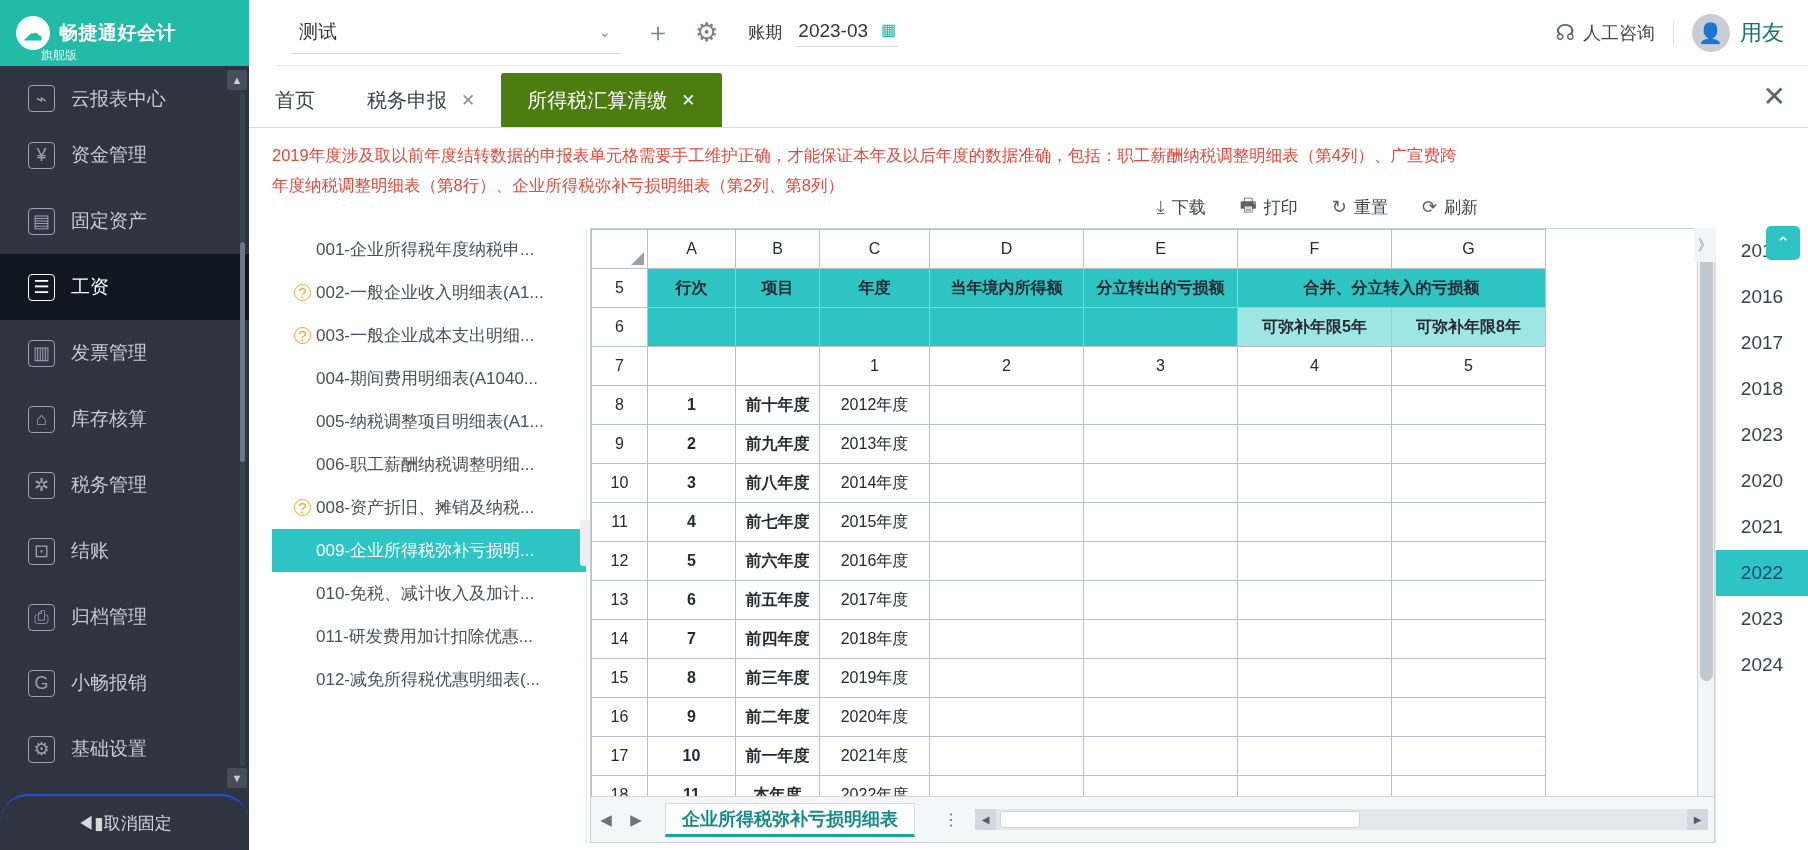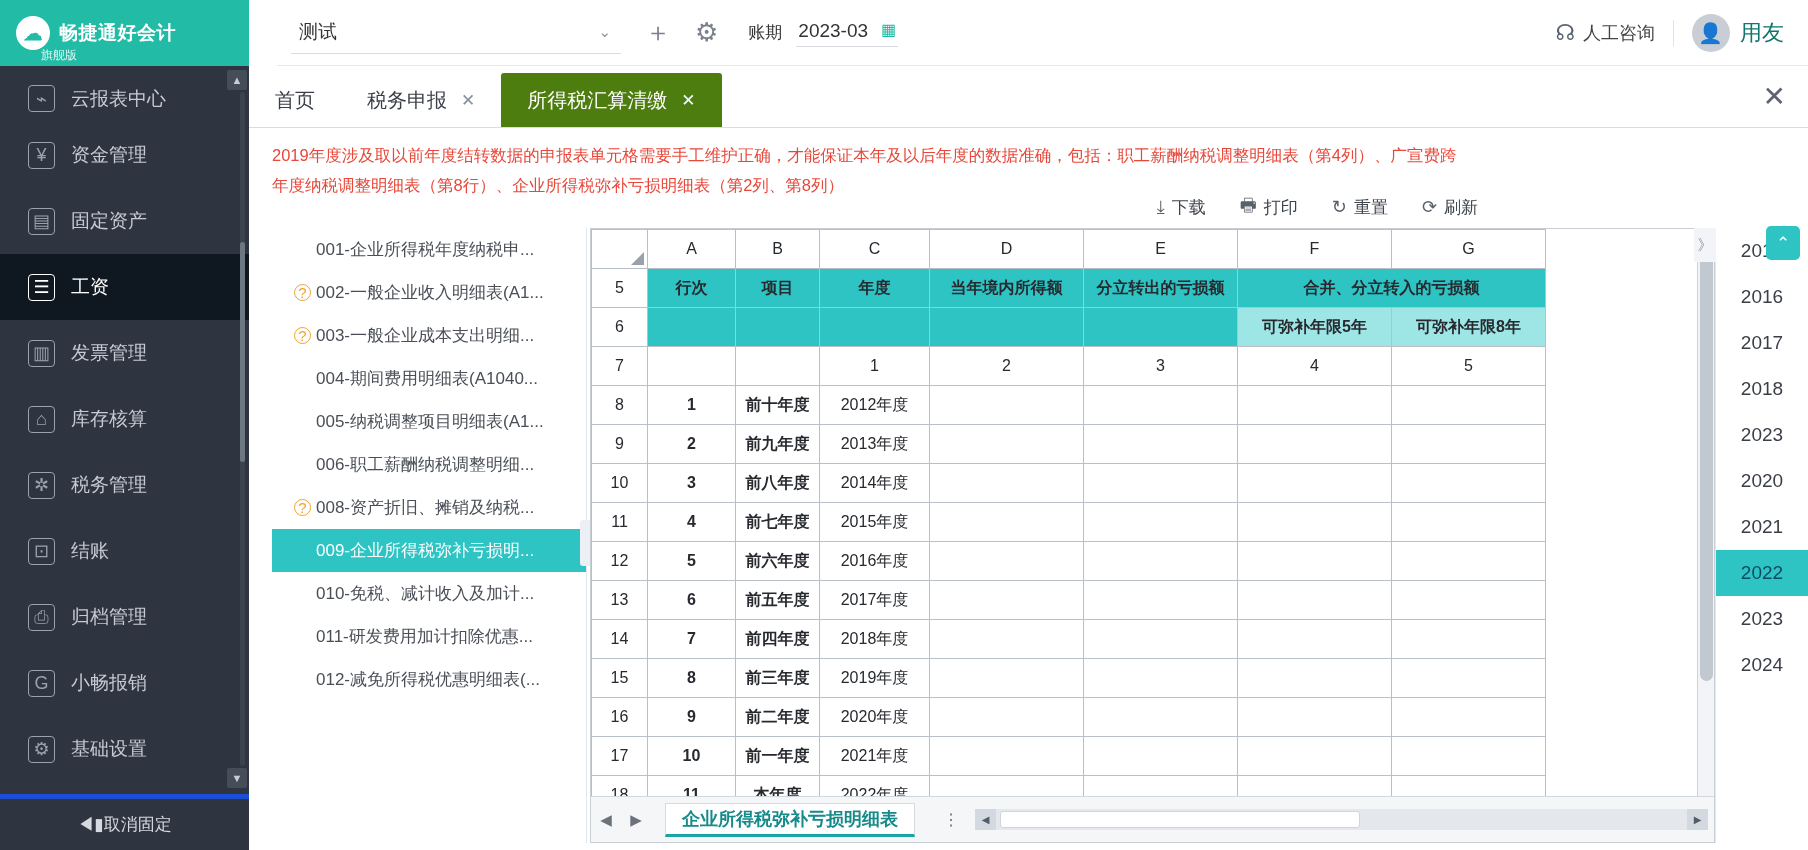--- a/index.html
+++ b/index.html
@@ -38,21 +38,21 @@
     width: 27px; height: 27px; margin-right: 16px; display: inline-flex;
     align-items: center; justify-content: center; font-size: 18px; color: #9aa2ae;
     border: 1.6px solid #9aa2ae; border-radius: 4px;
   }
   .nav-item.active .nav-ico { color: #fff; border-color: #fff; }
   .nav-item.first-partial { height: 56px; align-items: flex-end; padding-bottom: 10px; }
 
   .sidebar-footer {
     position: absolute; bottom: 0; left: 0; width: 249px; height: 56px;
     background: #2e3440; display: flex; align-items: center; justify-content: center;
-    font-size: 17px; color: #d5d9e0; border-top: 5px solid #1d4ed8;
+    font-size: 17px; color: #d5d9e0; border-top: 2px solid #1d4ed8; border-radius: 28px;
   }
   .scroll-arrow {
     position: absolute; right: 2px; width: 20px; height: 20px; background: #454d59;
     color: #c8ccd4; font-size: 11px; display: flex; align-items: center; justify-content: center;
     border-radius: 2px;
   }
   .scroll-up { top: 70px; }
   .scroll-down { bottom: 62px; }
   .sidebar-track {
     position: absolute; right: 4px; top: 92px; bottom: 84px; width: 5px;

